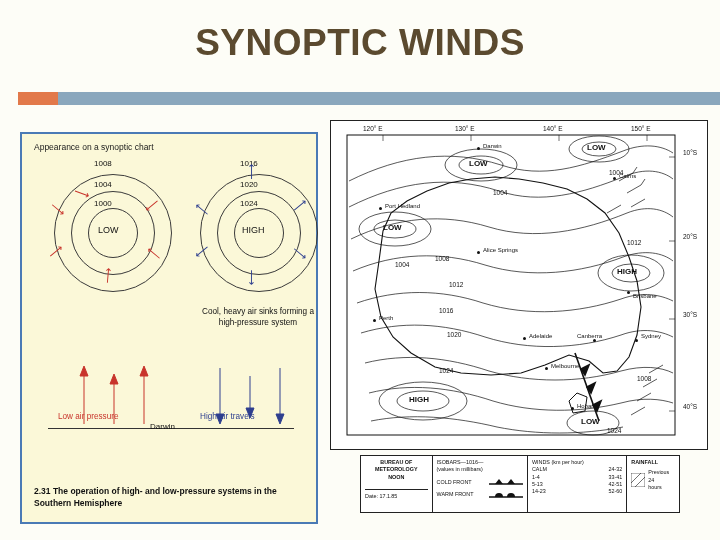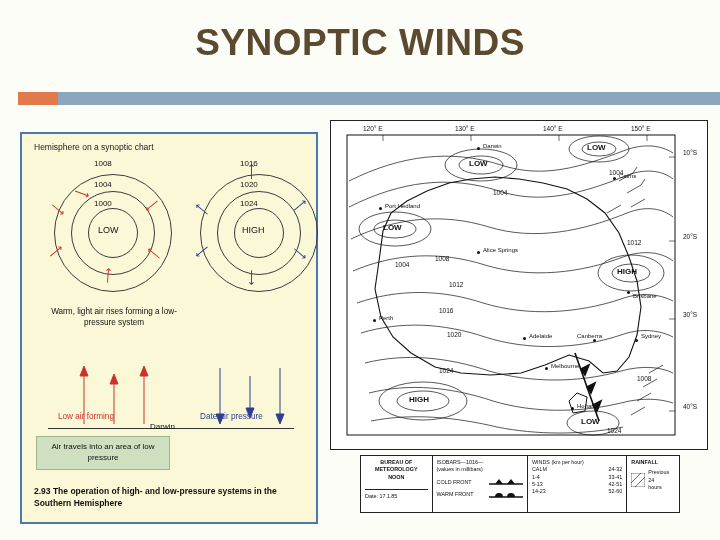--- a/index.html
+++ b/index.html
@@ -73,21 +73,21 @@
 <body>
 
 <div class="slide-title">SYNOPTIC WINDS</div>
 <div class="rule-wrap">
   <div class="rule-orange"></div>
   <div class="rule-blue"></div>
 </div>
 
 <div class="left-panel">
 
-  <div class="lp-caption">Hemisphere on a synoptic chart</div>
+  <div class="lp-caption">Appearance on a synoptic chart</div>
 
   <div class="cyc" style="left:32px;top:40px;width:116px;height:116px;">
     <div class="ring" style="left:0;top:0;width:116px;height:116px;"></div>
     <div class="ring" style="left:17px;top:17px;width:82px;height:82px;"></div>
     <div class="ring" style="left:34px;top:34px;width:48px;height:48px;"></div>
     <div class="core-lbl" style="left:44px;top:51px;">LOW</div>
 
     <div class="ring-lbl" style="left:40px;top:-15px;">1008</div>
     <div class="ring-lbl" style="left:40px;top:6px;">1004</div>
     <div class="ring-lbl" style="left:40px;top:25px;">1000</div>
@@ -111,50 +111,49 @@
     <div class="ring-lbl" style="left:40px;top:25px;">1024</div>
 
     <span class="arrow-blue" style="left:-6px;top:30px;transform:rotate(220deg);">⟶</span>
     <span class="arrow-blue" style="left:-6px;top:72px;transform:rotate(140deg);">⟶</span>
     <span class="arrow-blue" style="left:92px;top:26px;transform:rotate(-40deg);">⟶</span>
     <span class="arrow-blue" style="left:92px;top:74px;transform:rotate(40deg);">⟶</span>
     <span class="arrow-blue" style="left:44px;top:-8px;transform:rotate(-90deg);">⟶</span>
     <span class="arrow-blue" style="left:44px;top:98px;transform:rotate(90deg);">⟶</span>
   </div>
 
-  <div class="blurb" style="left:28px;top:172px;width:128px;">Warm, light air rises forming a low-pressure system</div>
+  <div class="blurb" style="left:172px;top:172px;width:128px;">Cool, heavy air sinks forming a high-pressure system</div>
 
   <svg width="298" height="120" style="position:absolute;left:0;top:228px;">
     <g stroke="#c8342b" fill="#c8342b" stroke-width="1">
       <line x1="62" y1="62" x2="62" y2="12"></line>
         <polygon points="62,4 58,14 66,14"></polygon>
       <line x1="92" y1="62" x2="92" y2="20"></line>
         <polygon points="92,12 88,22 96,22"></polygon>
       <line x1="122" y1="62" x2="122" y2="12"></line>
         <polygon points="122,4 118,14 126,14"></polygon>
     </g>
     <g stroke="#2e3f8f" fill="#2e3f8f" stroke-width="1">
       <line x1="198" y1="6" x2="198" y2="54"></line>
         <polygon points="198,62 194,52 202,52"></polygon>
       <line x1="228" y1="14" x2="228" y2="48"></line>
         <polygon points="228,56 224,46 232,46"></polygon>
       <line x1="258" y1="6" x2="258" y2="54"></line>
         <polygon points="258,62 254,52 262,52"></polygon>
     </g>
   </svg>
 
-  <div class="press-lbl-low" style="left:36px;top:278px;">Low air forming</div>
-  <div class="press-lbl-high" style="left:178px;top:278px;">Date air pressure</div>
+  <div class="press-lbl-low" style="left:36px;top:278px;">Low air pressure</div>
+  <div class="press-lbl-high" style="left:178px;top:278px;">High air travels</div>
 
   <div class="ground-line" style="left:26px;top:294px;width:246px;"></div>
   <div class="ground-lbl" style="left:128px;top:288px;">Darwin</div>
 
-  <div class="greenbox" style="left:14px;top:302px;width:134px;height:34px;">Air travels into an area of low pressure</div>
-
-  <div class="fig-caption">2.93 The operation of high- and low-pressure systems in the Southern Hemisphere</div>
+
+  <div class="fig-caption">2.31 The operation of high- and low-pressure systems in the Southern Hemisphere</div>
 </div>
 
 <div class="map-panel">
 
   <div class="map-lbl" style="left:32px;top:4px;">120° E</div>
   <div class="map-lbl" style="left:124px;top:4px;">130° E</div>
   <div class="map-lbl" style="left:212px;top:4px;">140° E</div>
   <div class="map-lbl" style="left:300px;top:4px;">150° E</div>
 
   <div class="map-lbl" style="left:352px;top:28px;">10°S</div>

